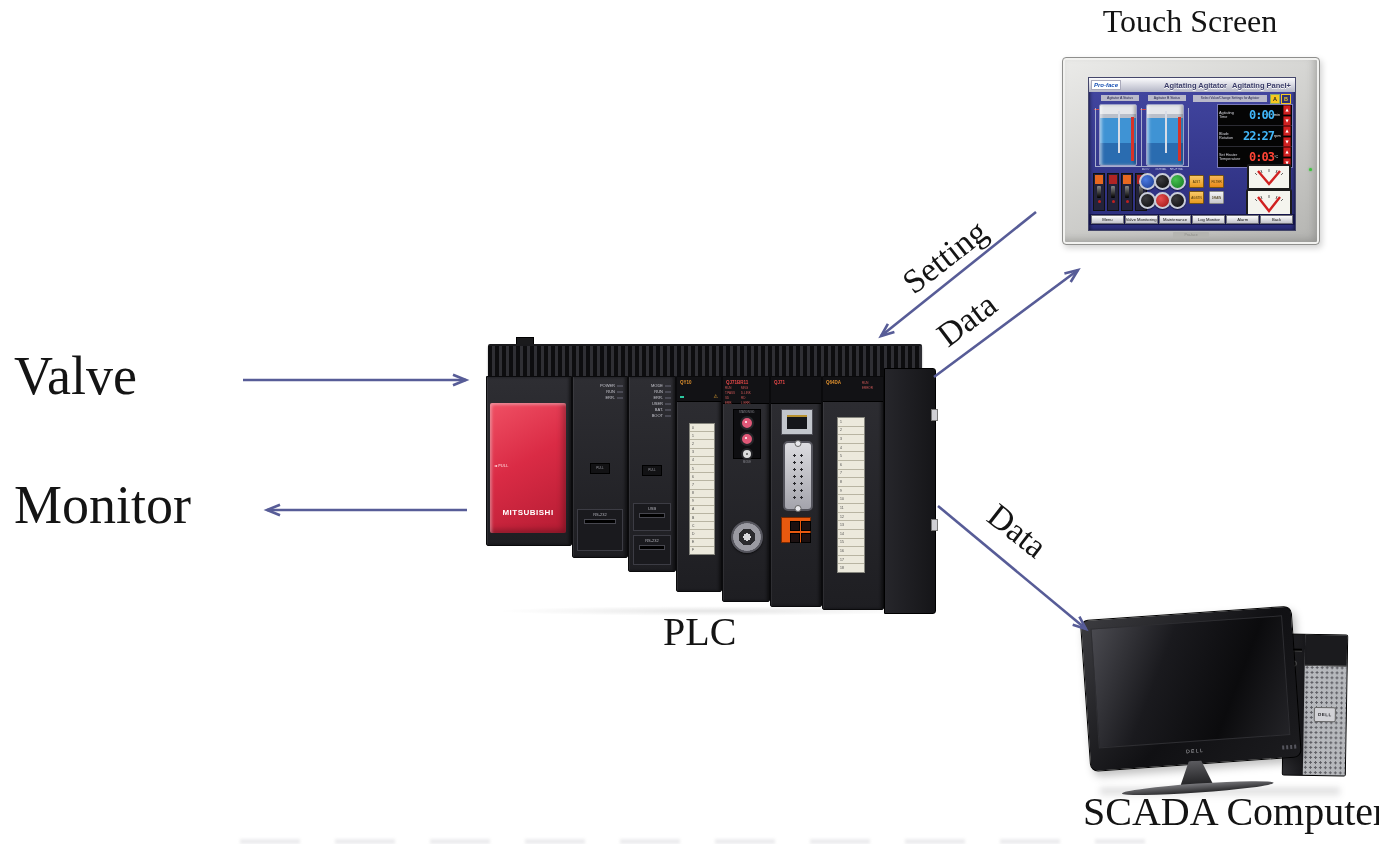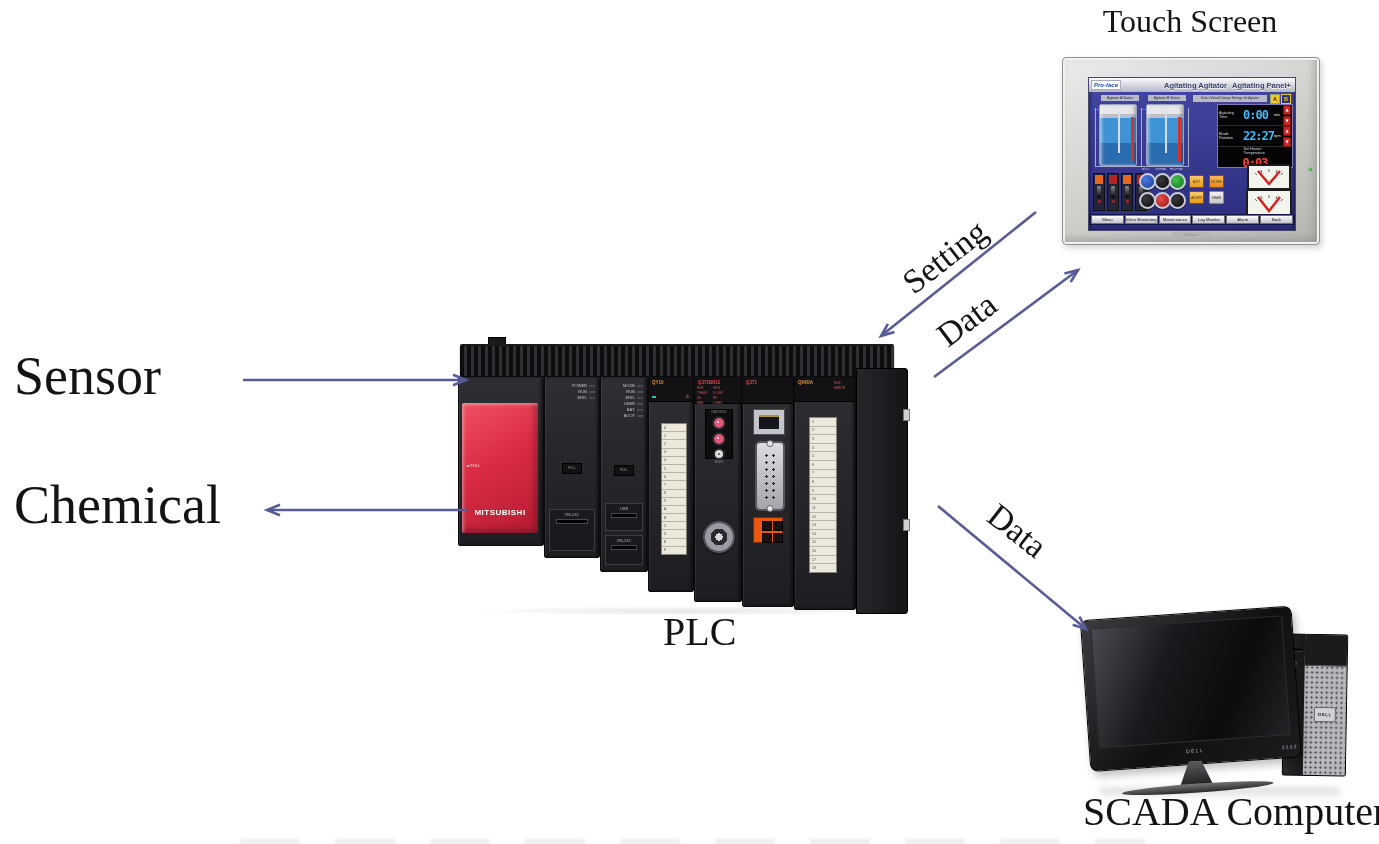--- a/index.html
+++ b/index.html
@@ -46,23 +46,23 @@
   .pipe.red{background:#d04848;}
   .sel-label{position:absolute;left:104px;top:17px;width:74px;height:7px;background:#b9b9ca;
       color:#22224a;font:3.2px "Liberation Sans",sans-serif;line-height:7px;text-align:center;overflow:hidden;}
   .sel-a{position:absolute;left:181px;top:16px;width:8px;height:8px;background:#f6c81e;border:1px solid #8a6;
       color:#222;font:bold 5.5px "Liberation Sans",sans-serif;text-align:center;line-height:8px;}
   .sel-b{position:absolute;left:192px;top:16px;width:8px;height:8px;background:#2e3270;border:1px solid #f6c81e;
       color:#f6c81e;font:bold 5.5px "Liberation Sans",sans-serif;text-align:center;line-height:8px;}
   .readout{position:absolute;left:128px;top:26px;width:74px;height:62px;background:#050505;
       border:1px solid #7a7ab8;}
   .ro-row{display:flex;height:20px;border-bottom:1px solid #2c2c34;align-items:center;}
-  .ro-row:last-child{border-bottom:none;flex-direction:column;}
+  .ro-row:last-child{border-bottom:none;}
   .ro-lab{width:23px;padding:0 1px;font:3.8px "Liberation Sans",sans-serif;color:#d8d8e0;line-height:1.15;}
-  .ro-val{flex:1;text-align:left;font:bold 12px "DejaVu Sans Mono",monospace;letter-spacing:-1px;}
+  .ro-val{flex:1;text-align:right;font:bold 12px "DejaVu Sans Mono",monospace;letter-spacing:-1px;}
   .ro-unit{width:9px;font:3.8px "Liberation Sans",sans-serif;color:#eee;}
   .ro-btns{width:8px;display:flex;flex-direction:column;gap:1px;padding-right:1px;}
   .ro-btns b{height:8px;background:#d02020;border:1px solid #801010;border-radius:1px;color:#fff;
       font:4px "DejaVu Sans",sans-serif;text-align:center;line-height:7px;}
   .toggles{position:absolute;left:4px;top:95px;display:flex;gap:2px;}
   .tg{width:10px;height:36px;background:#23233a;border:1px solid #111;display:flex;flex-direction:column;align-items:center;}
   .tg i{display:block;width:8px;height:9px;margin-top:1px;}
   .tg u{display:block;width:4px;height:12px;margin-top:2px;background:linear-gradient(#888,#000);border-radius:1px;}
   .tg s{display:block;width:3px;height:3px;margin-top:2px;border-radius:50%;background:#c02020;}
   .rbtn-labels{position:absolute;left:50px;top:90px;width:44px;display:flex;gap:2px;}
@@ -76,21 +76,21 @@
   .menu{position:absolute;left:0;top:136px;width:206px;height:11px;background:#14144a;display:flex;gap:1px;padding:1px 2px;box-sizing:border-box;}
   .menu .mbtn{flex:1;background:linear-gradient(#fdfdfd,#c2c2ca);border:1px solid #70707a;
       font:4.2px "Liberation Sans",sans-serif;color:#111;display:flex;align-items:center;justify-content:center;
       white-space:nowrap;overflow:hidden;}
   .ts-tag{position:absolute;left:50%;top:174px;transform:translateX(-50%);width:36px;height:6px;
       background:#b5b5b1;border-radius:1px;color:#8b8b87;font:3.5px "Liberation Sans",sans-serif;
       text-align:center;line-height:6px;}
   .ts-led{position:absolute;right:7px;top:110px;width:3px;height:3px;border-radius:50%;background:#3ec23e;
       box-shadow:0 0 2px #3ec23e;}
   
-  .plc{left:458px;top:344px;width:440px;height:272px;z-index:2;font-family:"Liberation Sans",sans-serif;padding-left:8px;}
+  .plc{left:486px;top:344px;width:440px;height:272px;z-index:2;font-family:"Liberation Sans",sans-serif;padding-left:8px;}
   .plc-clip{position:absolute;left:30px;top:-7px;width:16px;height:9px;background:#1a1a1c;border:1px solid #000;}
   .plc-vents{position:absolute;left:2px;top:0;width:434px;height:32px;border-radius:2px 2px 0 0;
       background:repeating-linear-gradient(90deg,#0d0d0f 0 4px,#2f2f34 4px 7px);
       border-top:2px solid #19191c;box-shadow:0 2px 2px rgba(0,0,0,.4);}
   .mod{position:absolute;top:32px;background:linear-gradient(180deg,#2e2e33,#1e1e22);
       border:1px solid #0a0a0c;border-radius:0 0 2px 2px;
       box-shadow:inset 1px 0 0 rgba(255,255,255,.07), inset -2px 0 3px rgba(0,0,0,.5);}
   .mcap{position:absolute;left:0;top:0;width:100%;height:24px;background:#121215;border-bottom:1px solid #000;}
   .model{position:absolute;left:3px;top:3px;font:bold 4.5px "Liberation Sans",sans-serif;color:#e2922e;}
   .model.red{color:#e84848;}
@@ -188,22 +188,22 @@
     <g>
       <path class="arrow" d="M934 377 L1078 270" stroke="#575c97"></path>
       <path class="arrow" d="M1064.4 273.5 L1078 270 L1070.7 282" stroke="#575c97"></path>
     </g>
     <g>
       <path class="arrow" d="M938 506 L1086 629" stroke="#575c97"></path>
       <path class="arrow" d="M1079.4 616.7 L1086 629 L1072.7 624.7" stroke="#575c97"></path>
     </g>
   </svg>
 
-  <div class="dlabel lbl-sensor">Sensor</div>
-  <div class="dlabel lbl-actuator">Chemical</div>
+  <div class="dlabel lbl-sensor">Valve</div>
+  <div class="dlabel lbl-actuator">Monitor</div>
   <div class="dlabel lbl-plc">PLC</div>
   <div class="dlabel lbl-ts">Touch Screen</div>
   <div class="dlabel lbl-scada">SCADA Computer</div>
   <div class="rot rot-setting">Setting</div>
   <div class="rot rot-data-up">Data</div>
   <div class="rot rot-data-down">Data</div>
 
   <div class="abs ts">
     <div class="ts-screen">
       <div class="ts-head">

